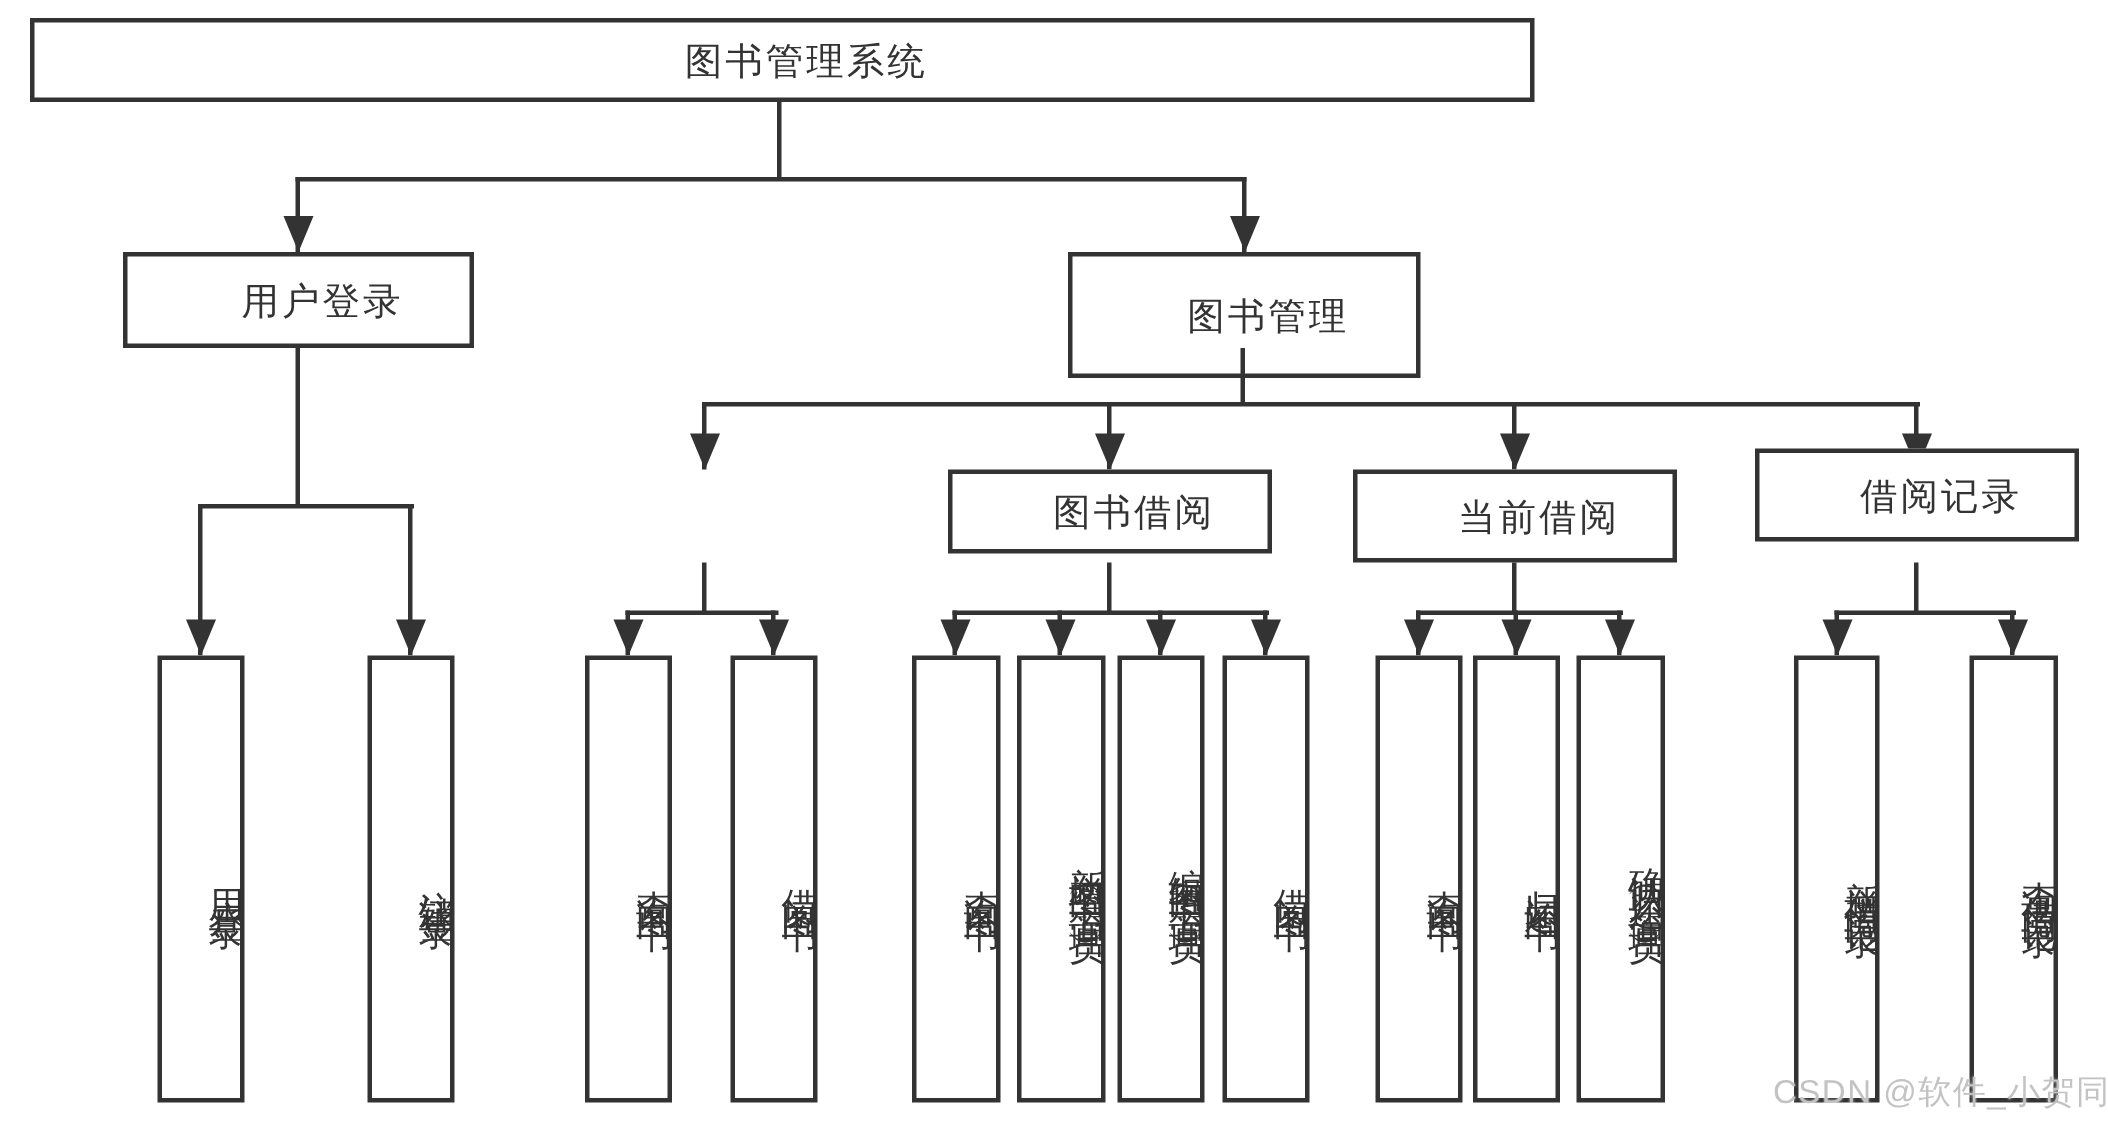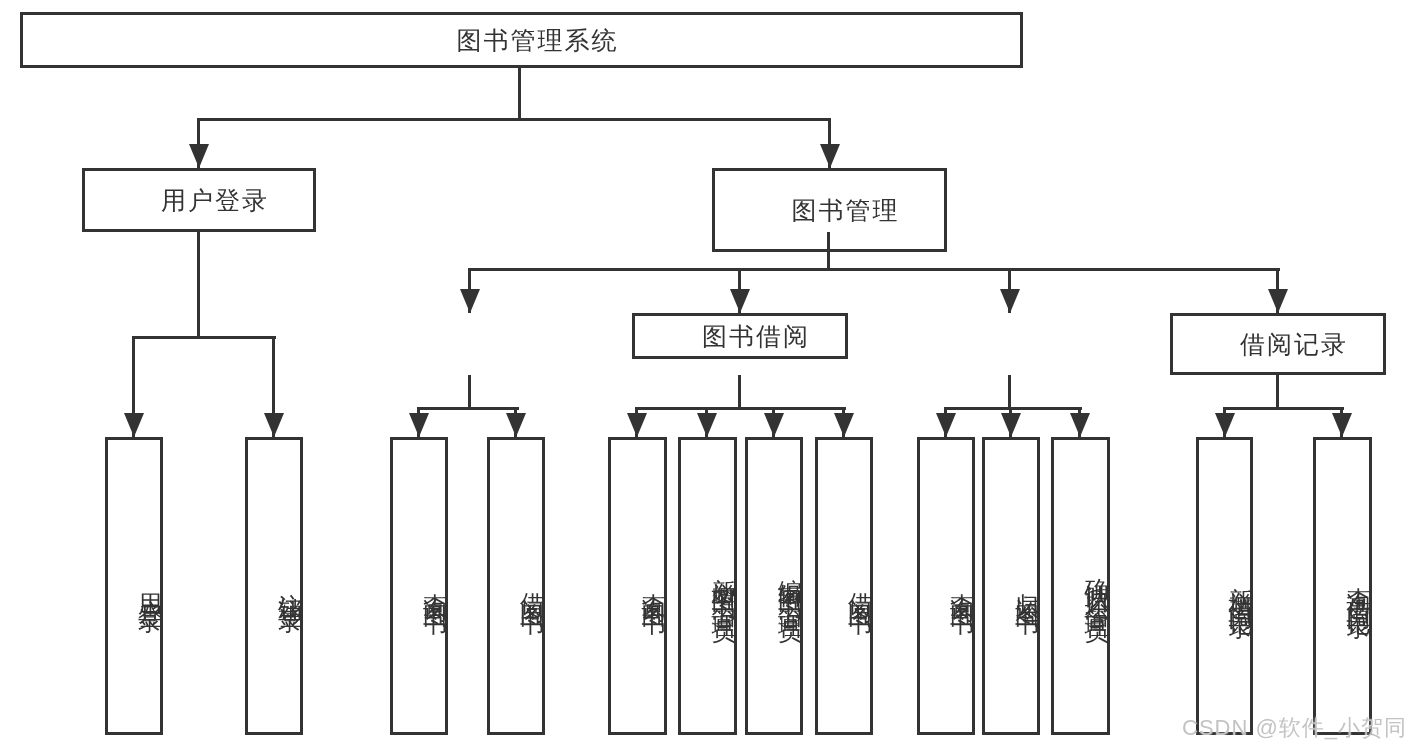--- a/index.html
+++ b/index.html
@@ -50,22 +50,23 @@
   <div class="ln lnh" style="left:468px;top:268px;width:812px"></div>
   <div class="ln lnv" style="left:468px;top:268px;height:45px"></div>
   <div class="ln lnv" style="left:738px;top:268px;height:45px"></div>
   <div class="ln lnv" style="left:1008px;top:268px;height:45px"></div>
   <div class="ln lnv" style="left:1276px;top:268px;height:45px"></div>
   <div class="arrow" style="left:460px;top:289px"></div>
   <div class="arrow" style="left:730px;top:289px"></div>
   <div class="arrow" style="left:1000px;top:289px"></div>
   <div class="arrow" style="left:1268px;top:289px"></div>
 
-  <div class="box hbox" style="left:632px;top:313px;width:216px;height:46px">图书借阅</div>
-  <div class="box hbox" style="left:1170px;top:313px;width:216px;height:62px">借阅记录</div>
+  <div class="box hbox" style="left:632px;top:313px;width:216px;height:56px">图书借阅</div>
+  <div class="box hbox" style="left:902px;top:313px;width:216px;height:62px">当前借阅</div>
+  <div class="box hbox" style="left:1170px;top:299px;width:216px;height:62px">借阅记录</div>
 
   <div class="ln lnv" style="left:468px;top:375px;height:33px"></div>
   <div class="ln lnh" style="left:417px;top:407px;width:102px"></div>
   <div class="ln lnv" style="left:417px;top:407px;height:30px"></div>
   <div class="ln lnv" style="left:514px;top:407px;height:30px"></div>
   <div class="arrow" style="left:409px;top:413px"></div>
   <div class="arrow" style="left:506px;top:413px"></div>
   <div class="box vbox" style="left:390px;top:437px;width:58px;height:298px">查询图书</div>
   <div class="box vbox" style="left:487px;top:437px;width:58px;height:298px">借阅图书</div>
 

